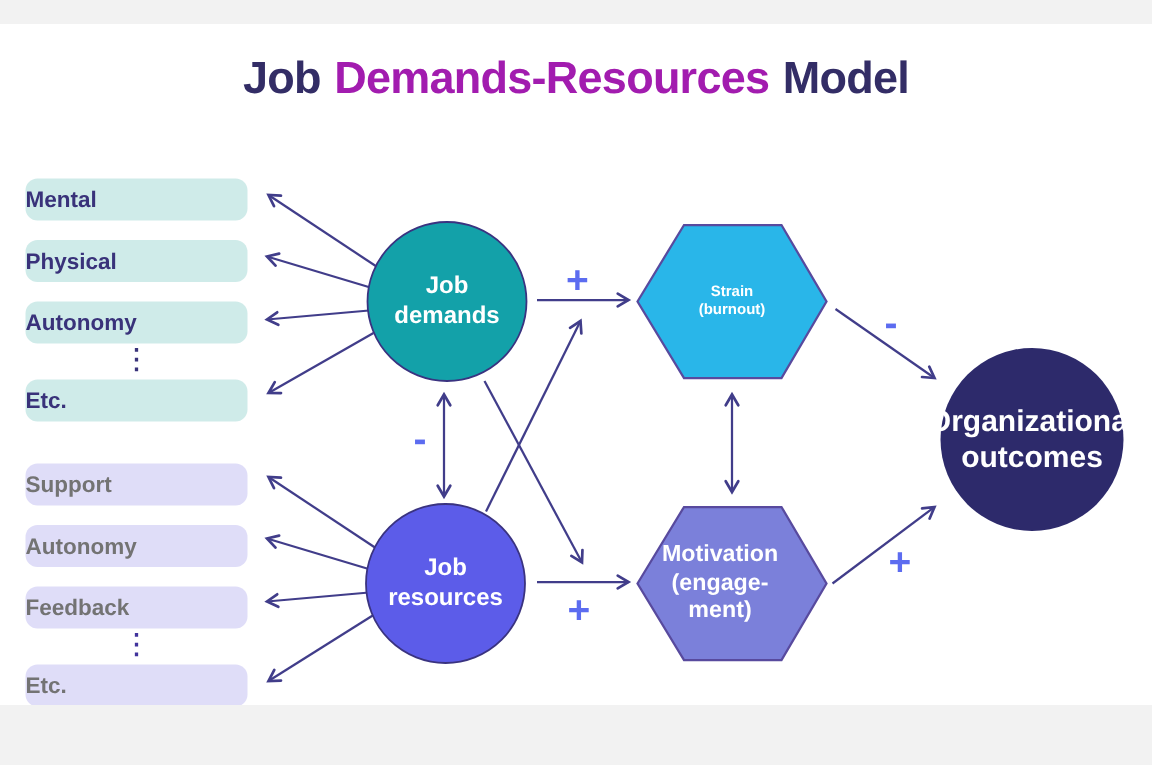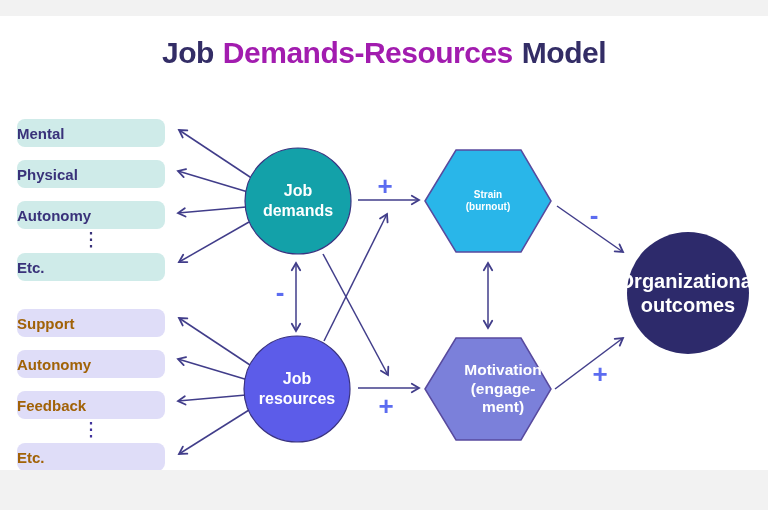--- a/index.html
+++ b/index.html
@@ -17,32 +17,32 @@
   .title .accent { color:#a21caf; }
 
   .arrow-layer { position:absolute; left:0; top:0; width:768px; height:510px; }
 
   .factor-box {
     position:absolute; left:17px; width:148px; height:28px;
     border-radius:8px; display:flex; align-items:center; 
     font-size:15px; font-weight:700;
   }
   .teal-box { background:#cfebe9; color:#39327a; }
-  .lav-box  { background:#dfddf8; color:#a16207; }
+  .lav-box  { background:#dfddf8; color:#737373; }
 
   .node-label {
     position:absolute; display:flex; flex-direction:column;
     align-items:center; justify-content:center; text-align:center;
     color:#ffffff; font-weight:700; line-height:1.22;
   }
   .node-label span { display:block; }
   .lbl-jd  { left:245px; top:157px; width:106px; height:56px; font-size:16px; }
   .lbl-jr  { left:244px; top:345px; width:106px; height:56px; font-size:16px; }
   .lbl-st  { left:428px; top:160px; width:120px; height:50px; font-size:10px; }
-  .lbl-mo  { left:443px; top:343px; width:120px; height:60px; font-size:15.5px; }
+  .lbl-mo  { left:420px; top:343px; width:120px; height:60px; font-size:15.5px; }
   .lbl-org { left:623px; top:254px; width:130px; height:46px; font-size:20px; }
 
   .sign {
     position:absolute; width:26px; height:26px; display:flex;
     align-items:center; justify-content:center;
     color:#5c6cf0; font-size:26px; font-weight:800; line-height:1;
   }
 
   .logo {
     position:absolute; left:650px; top:466px; width:107px; height:34px;

